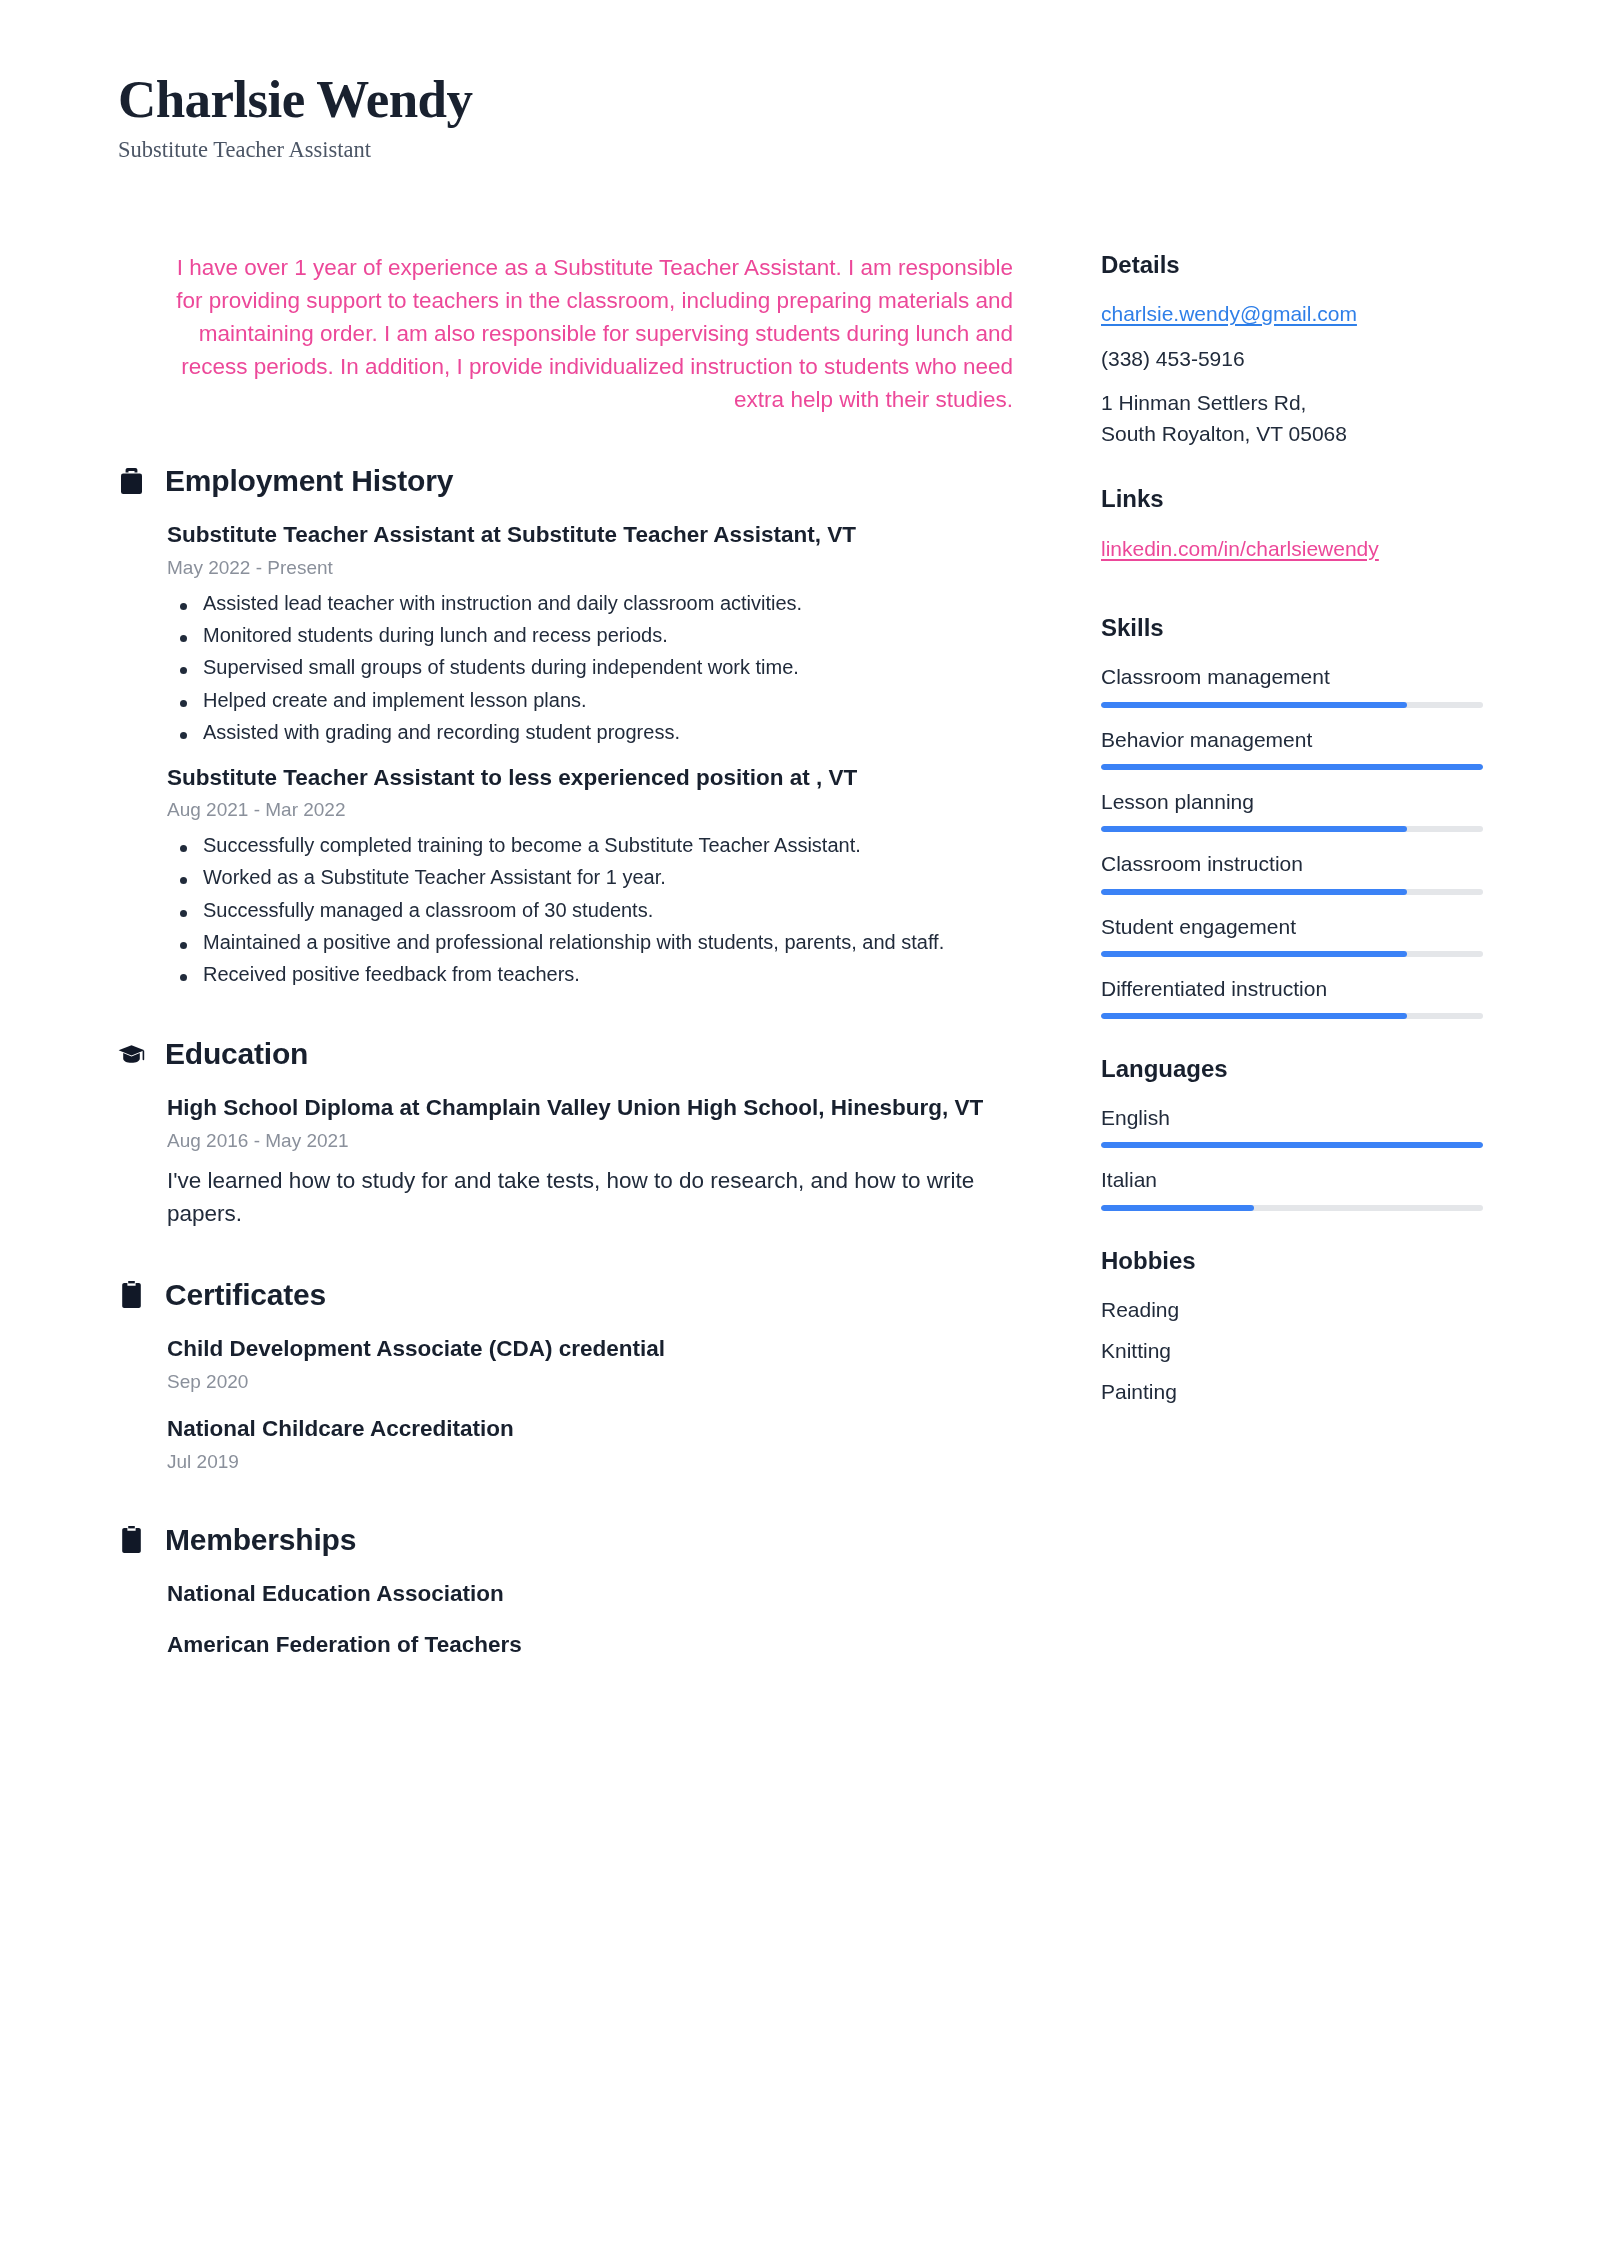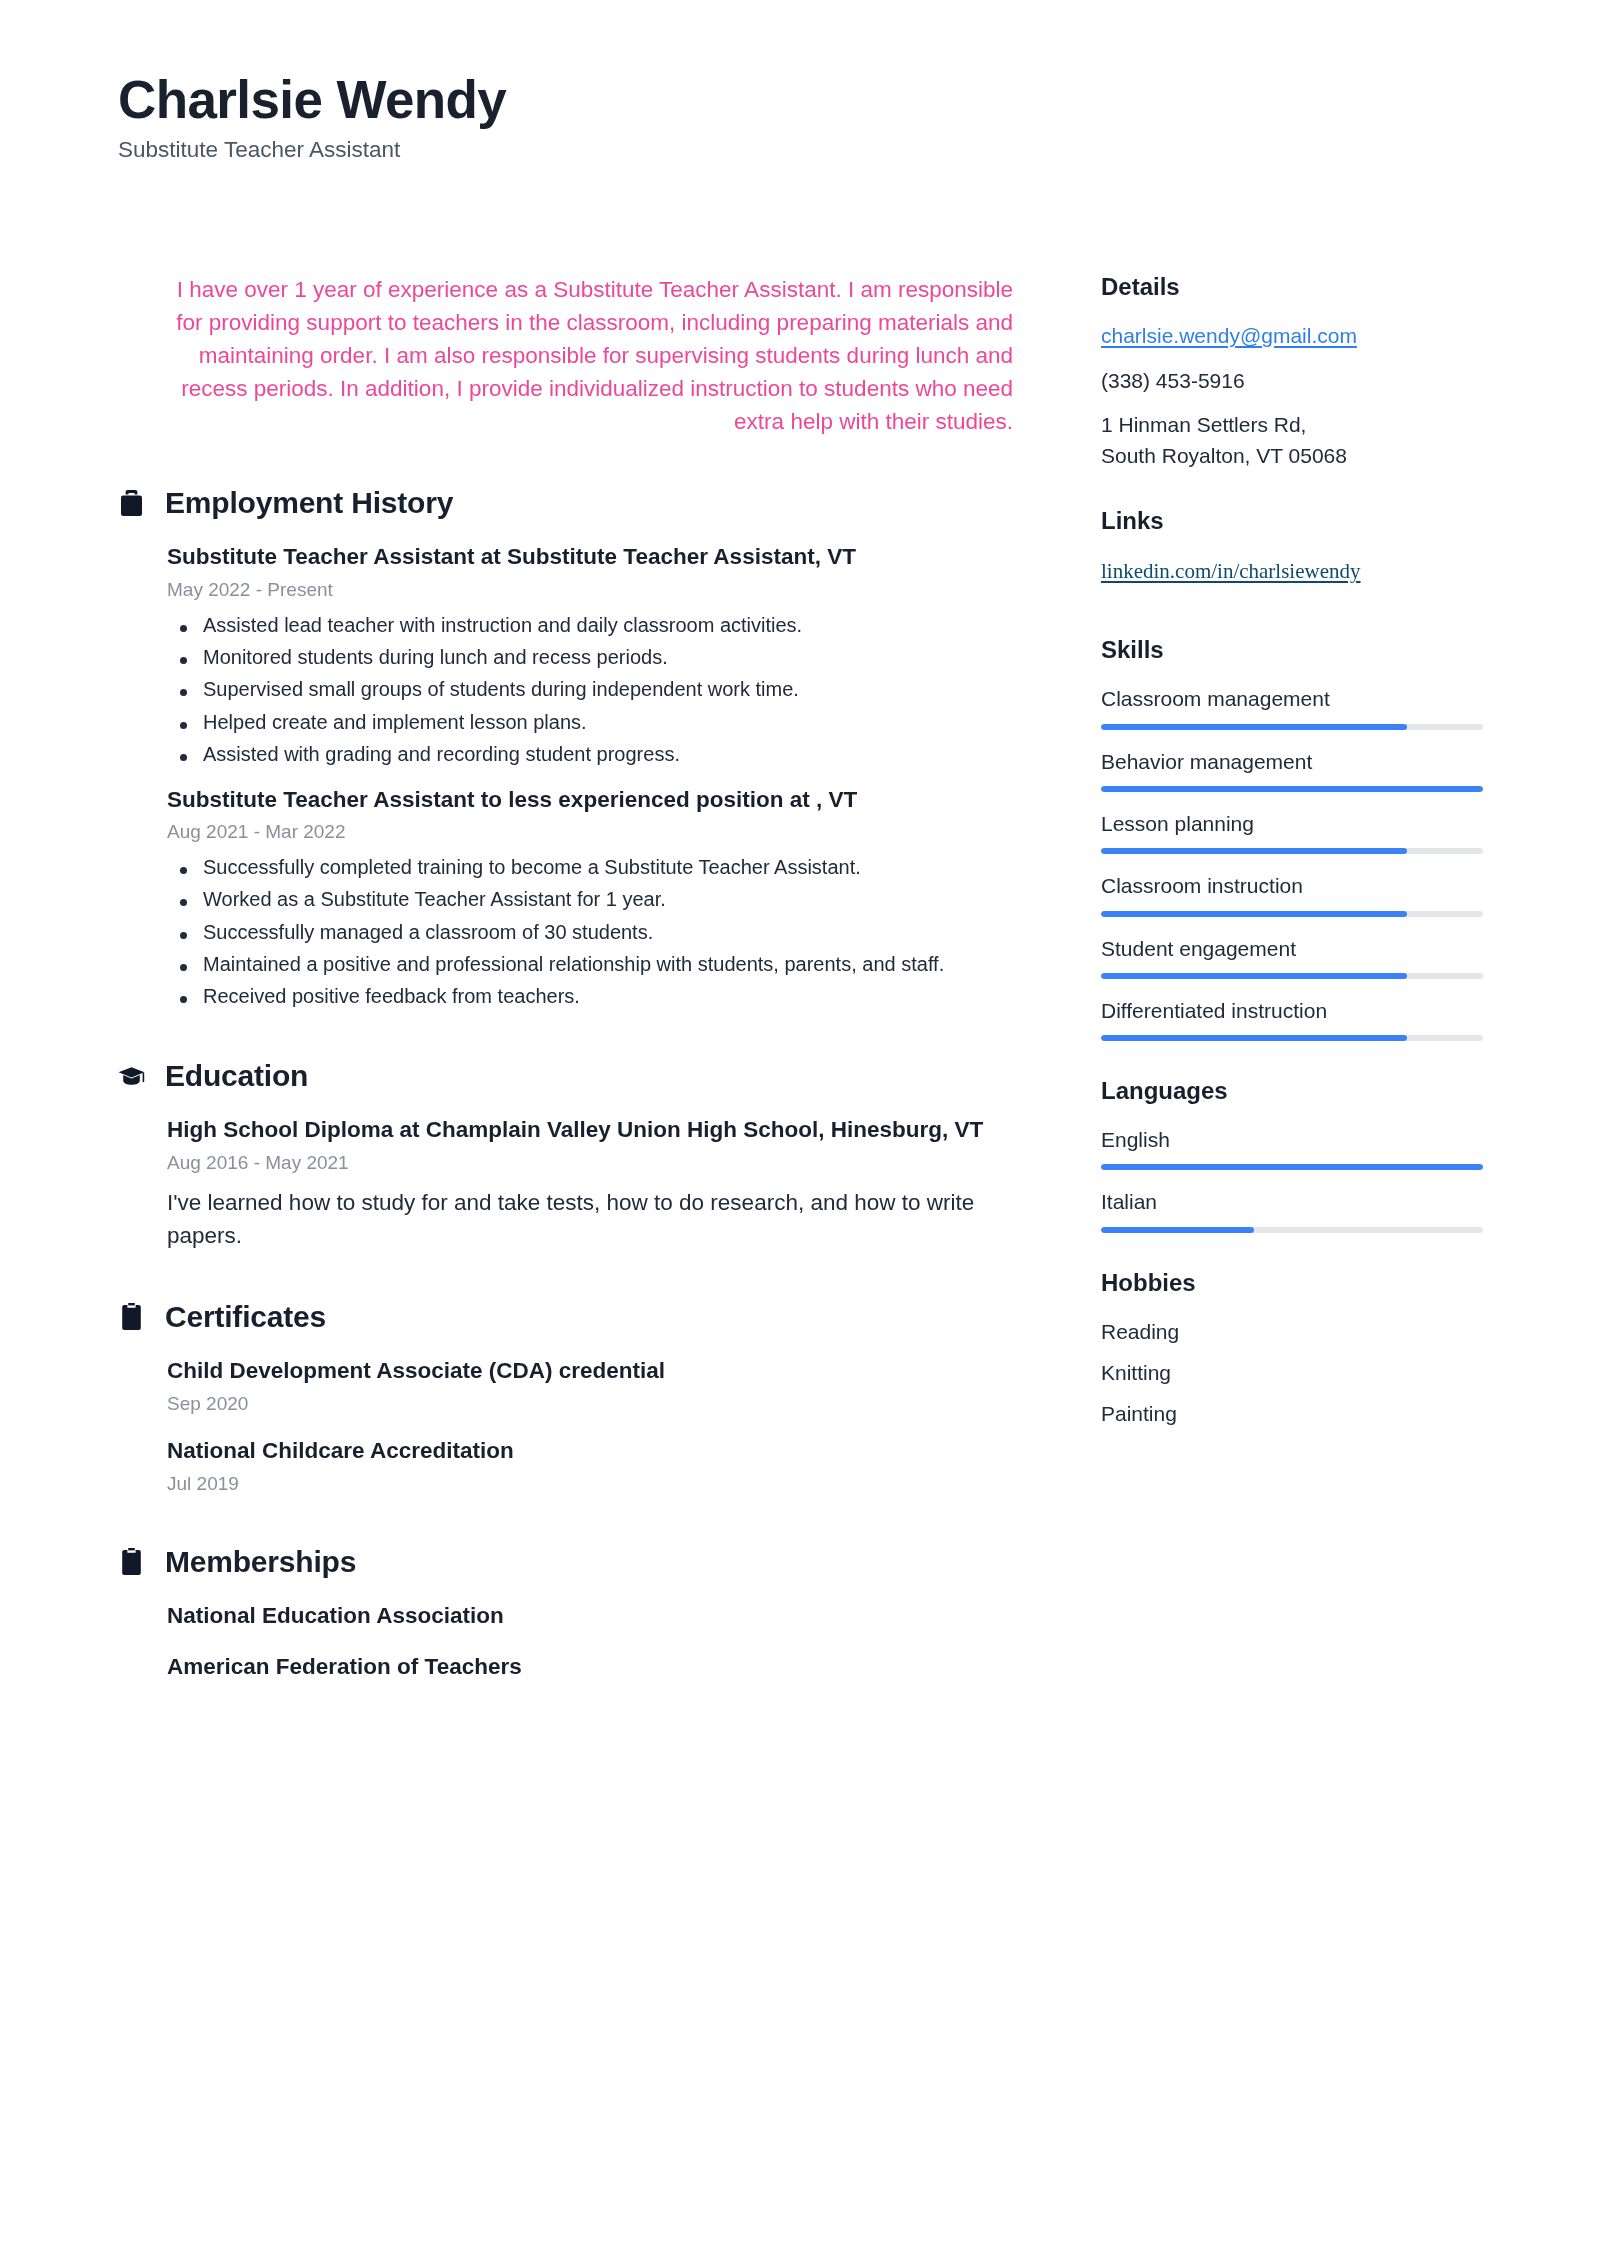--- a/index.html
+++ b/index.html
@@ -17,21 +17,21 @@
 
   .page {
     position: relative;
     width: 1600px;
     min-height: 2261px;
     background: #ffffff;
     padding: 70px 118px 60px 118px;
   }
 
   
-  .header { margin-bottom: 108px; }
+  .header { margin-bottom: 86px; font-family: Liberation Serif, serif; }
 
   .full-name {
     font-size: 53px;
     font-weight: 700;
     letter-spacing: -0.6px;
     color: #19212f;
     line-height: 1.12;
   }
 
   .job-title {
@@ -350,21 +350,21 @@
       <div class="side-block">
         <div class="side-title">Details</div>
         <a class="side-link" style="color: rgb(47, 127, 232);">charlsie.wendy@gmail.com</a>
         <div class="side-text">(338) 453-5916</div>
         <div class="side-text addr-line">1 Hinman Settlers Rd,</div>
         <div class="side-text">South Royalton, VT 05068</div>
       </div>
 
       <div class="side-block">
         <div class="side-title">Links</div>
-        <a class="side-link" style="color: #0c4a6e; font-family: Liberation Serif, serif;">linkedin.com/in/charlsiewendy</a>
+        <a class="side-link" style="color: #ec4899;">linkedin.com/in/charlsiewendy</a>
       </div>
 
       <div class="side-block">
         <div class="side-title">Skills</div>
 
         <div class="meter-row">
           <div class="meter-label">Classroom management</div>
           <div class="meter-track">
             <div class="meter-fill" style="width: 80%; background: rgb(59, 130, 246);"></div>
           </div>

